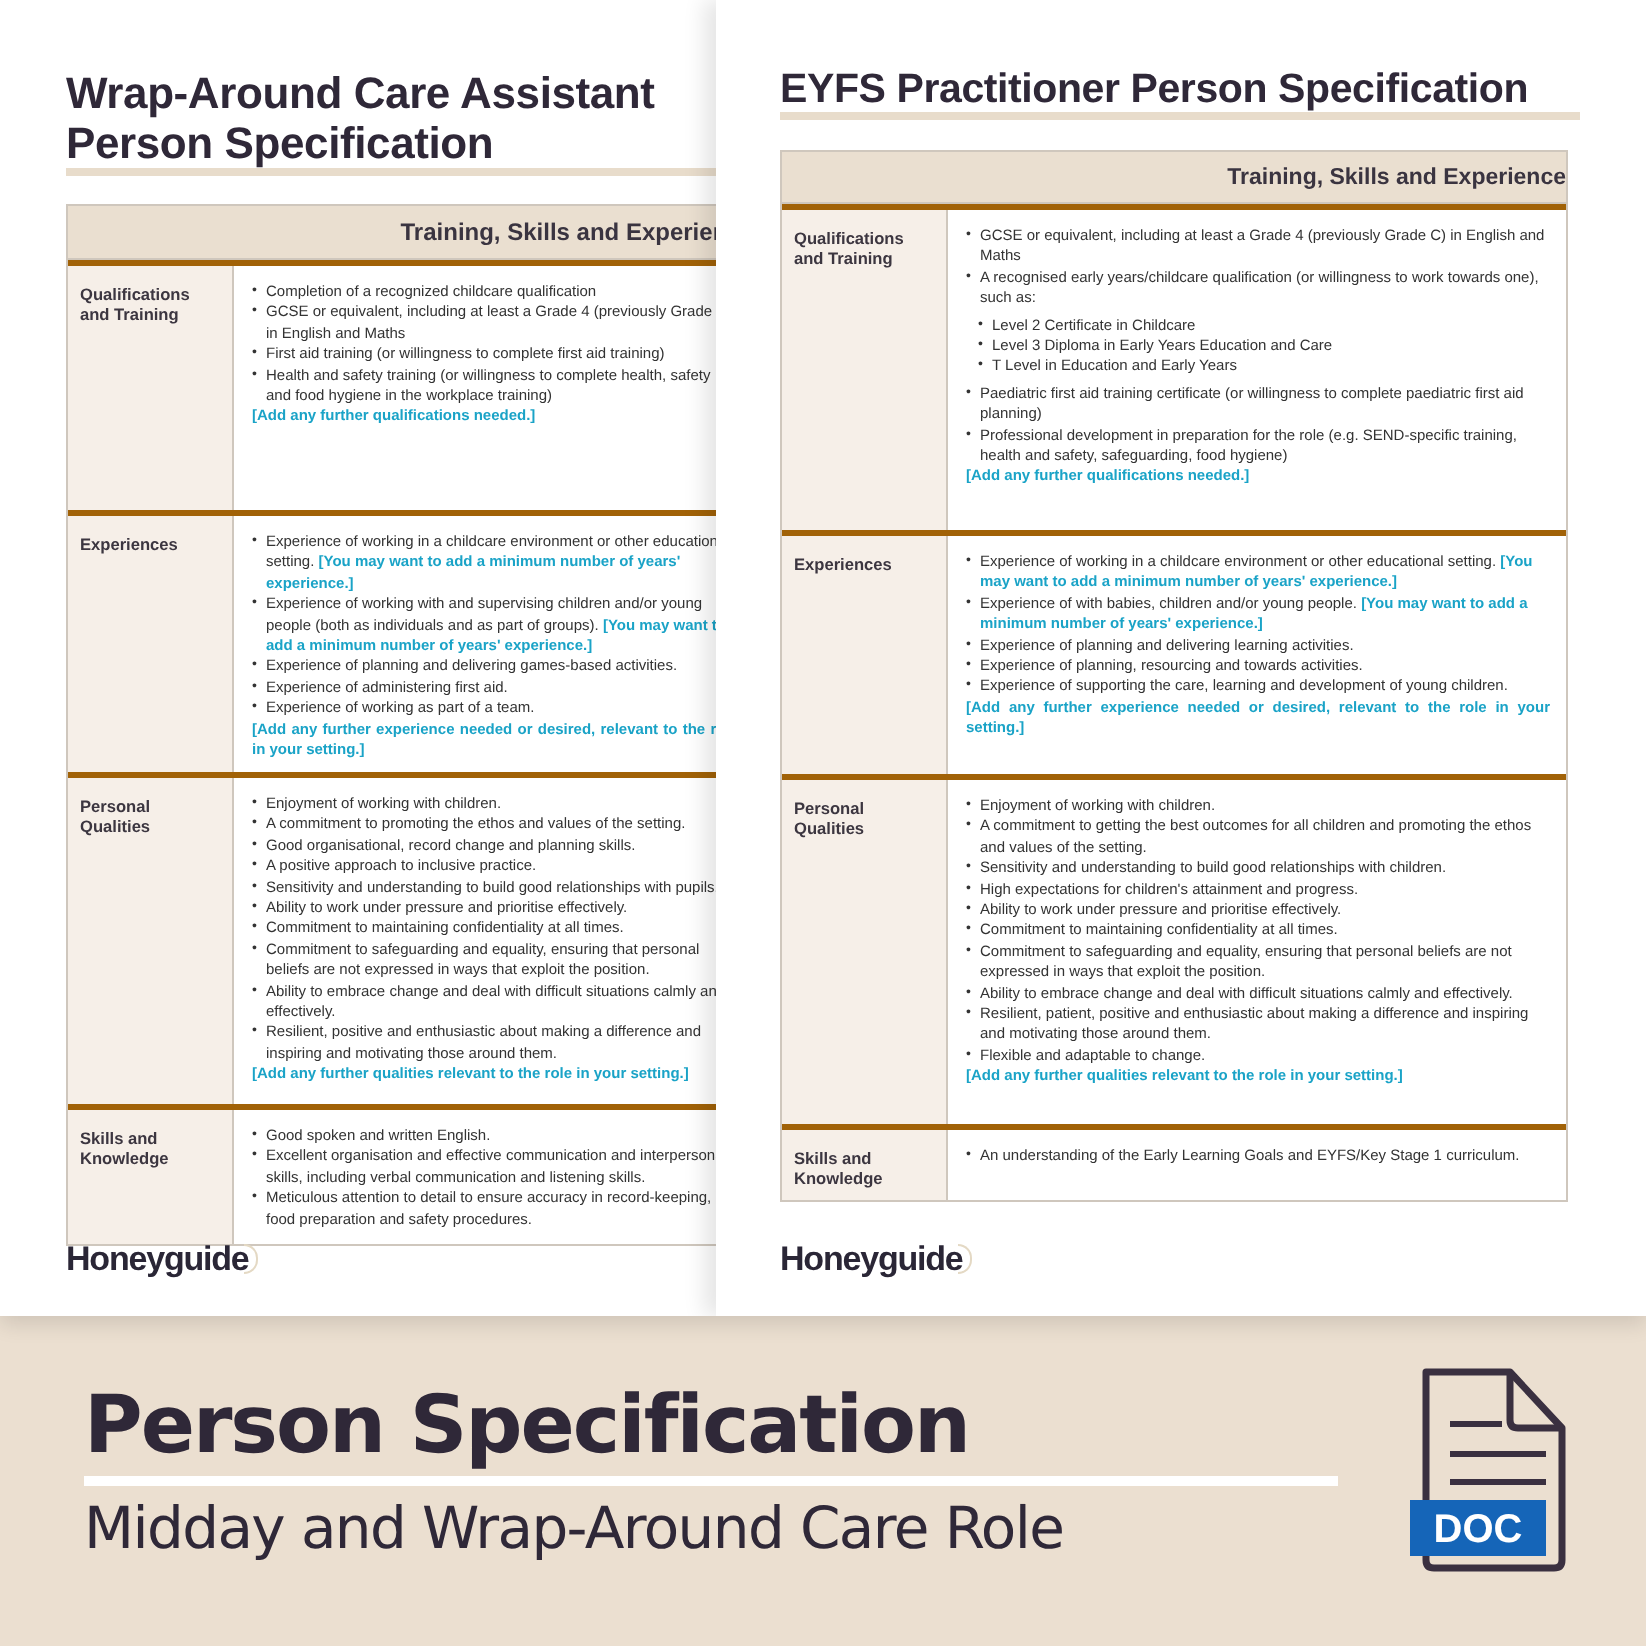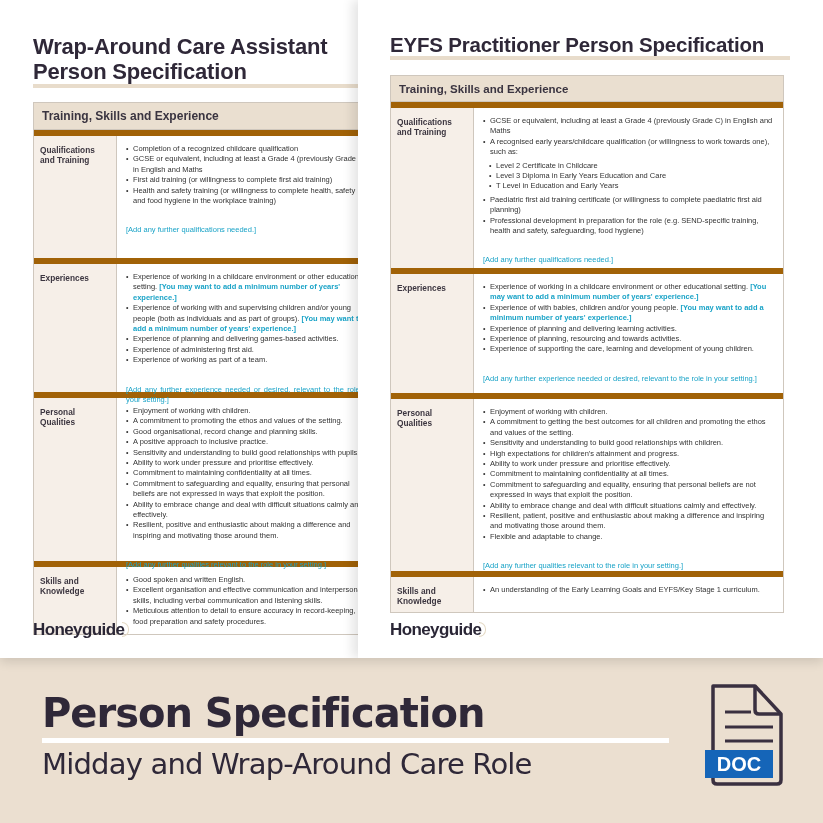--- a/index.html
+++ b/index.html
@@ -43,26 +43,26 @@
   .page-right .title-rule { left: 32px; top: 56px; width: 400px; }
 
   .spec-table {
     position: absolute; border: 1px solid #cfc7bd; border-collapse: collapse; background: #fff;
   }
   .page-left .spec-table { left: 33px; top: 102px; width: 345px; }
   .page-right .spec-table { left: 32px; top: 75px; width: 394px; }
 
   .tbl-head {
     background: #eadfd0; color: #3a3440; font-weight: bold; font-size: 12px;
-    padding: 0 0 0 8px; border-bottom: 1px solid #cfc7bd;
+    padding: 0 0 0 8px; border-bottom: 1px solid #cfc7bd; text-align: right;
   }
   .page-left .tbl-head { height: 27px; line-height: 27px; font-size: 12px; }
   .page-right .tbl-head { height: 26px; line-height: 26px; font-size: 11.5px; }
 
-  .tbl-row { display: flex; border-top: 6px solid #a16207; }
+  .tbl-row { display: flex; border-top: 3px solid #a16207; }
   .tbl-row:first-of-type { border-top: none; }
   .row-label {
     background: #f6efe8; color: #3c3640; font-weight: bold; font-size: 8.3px;
     line-height: 10px; padding: 9px 6px 0 6px; border-right: 1px solid #cfc7bd;
     flex: 0 0 auto;
   }
   .page-left .row-label { width: 83px; }
   .page-right .row-label { width: 83px; }
   .row-body {
     flex: 1; padding: 8px 8px 8px 9px; font-size: 7.5px; line-height: 10.4px; color: #333;
@@ -70,21 +70,21 @@
   .row-body ul { list-style: none; }
   .row-body li { position: relative; padding-left: 7px; }
   .row-body li::before {
     content: "•"; position: absolute; left: 0; top: 0; font-size: 7px; color: #333;
   }
   .row-body ul.sub { margin: 3px 0 3px 6px; }
   .row-body .note {
     color: #1aa3c7; font-weight: bold;
   }
   .row-body .note-block {
-    color: #1aa3c7; font-weight: normal; margin-top: 19px;
+    color: #1aa3c7; font-weight: bold; margin-top: 0;
   }
   .row-body .just { text-align: justify; }
 
   .logo {
     position: absolute; font-weight: bold; color: #2a2636; font-size: 17px; letter-spacing: -0.6px;
   }
   .logo .logo-tail {
     display: inline-block; width: 7px; height: 15px; vertical-align: -2px;
     border: 1.5px solid #e4d9c4; border-left: none; border-radius: 0 8px 8px 0; margin-left: -2px;
   }

